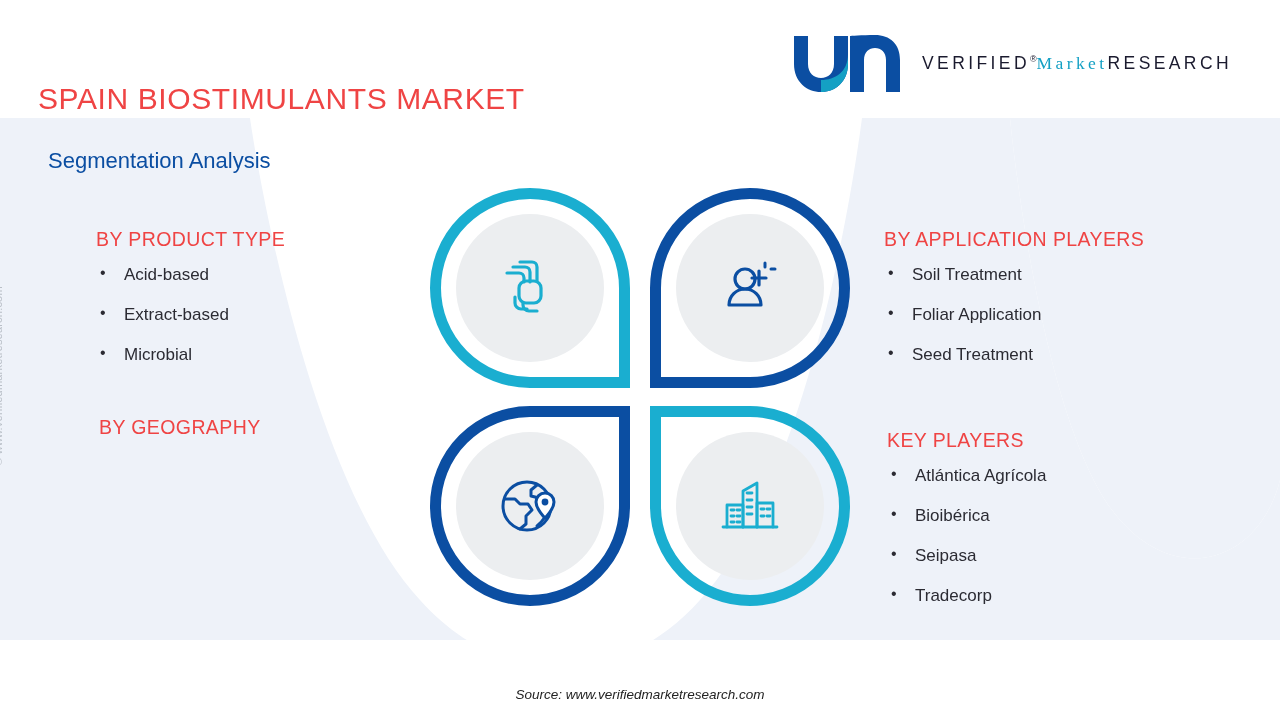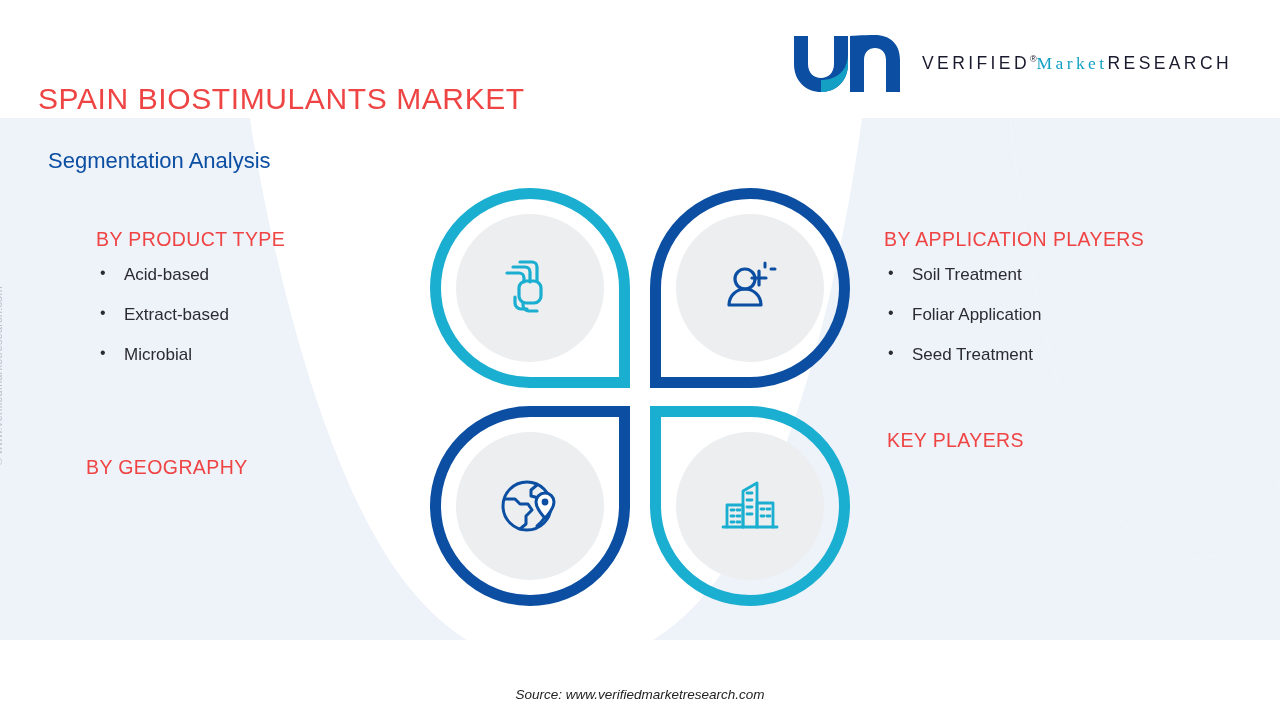--- a/index.html
+++ b/index.html
@@ -153,21 +153,21 @@
     content: "\2022";
     position: absolute;
     left: 4px;
     top: -1px;
     font-size: 16px;
     color: #2b2b33;
   }
 
   .block { position: absolute; z-index: 5; }
   #block-product   { left: 96px;  top: 228px; }
-  #block-geography { left: 86px;  top: 416px; margin-top: 40px; }
+  #block-geography { left: 99px;  top: 416px; }
   #block-application { left: 884px; top: 228px; }
   #block-players   { left: 887px; top: 429px; }
 
   
   .source {
     position: absolute;
     left: 0;
     right: 0;
     bottom: 18px;
     text-align: center;
@@ -292,15 +292,21 @@
   <div class="col-head">BY APPLICATION PLAYERS</div>
   <ul class="bullet-list">
     <li>Soil Treatment</li>
     <li>Foliar Application</li>
     <li>Seed Treatment</li>
   </ul>
 </div>
 
 <div class="block" id="block-players">
   <div class="col-head">KEY PLAYERS</div>
+  <ul class="bullet-list">
+    <li>Atlántica Agrícola</li>
+    <li>Bioibérica</li>
+    <li>Seipasa</li>
+    <li>Tradecorp</li>
+  </ul>
 </div>
 
 <div class="source">Source: www.verifiedmarketresearch.com</div>
 
 </body></html>

